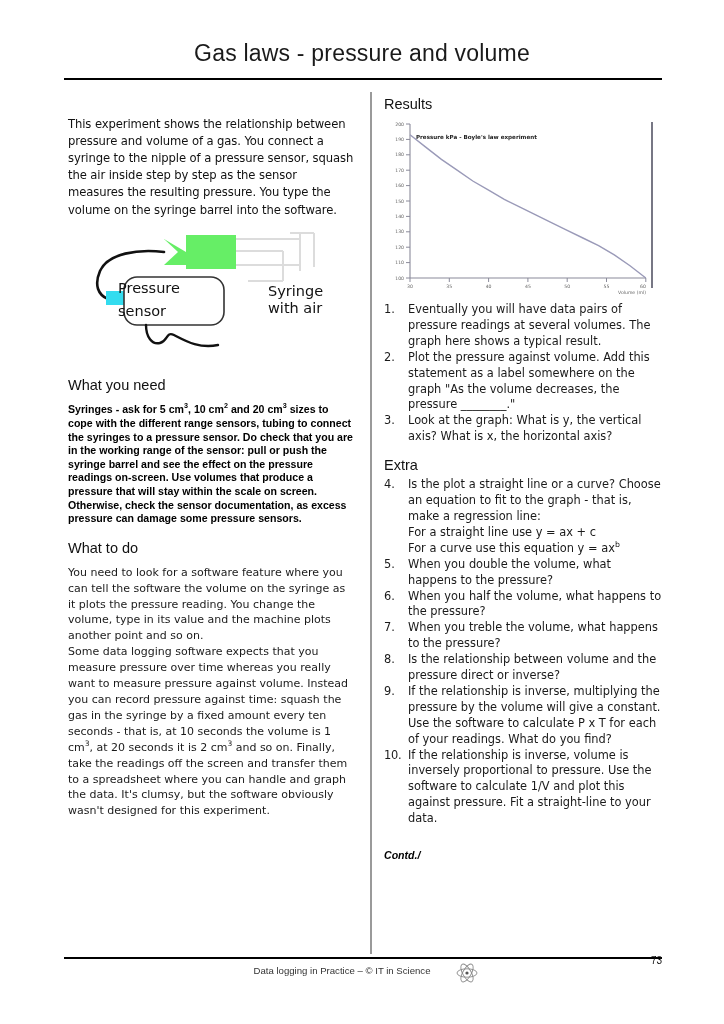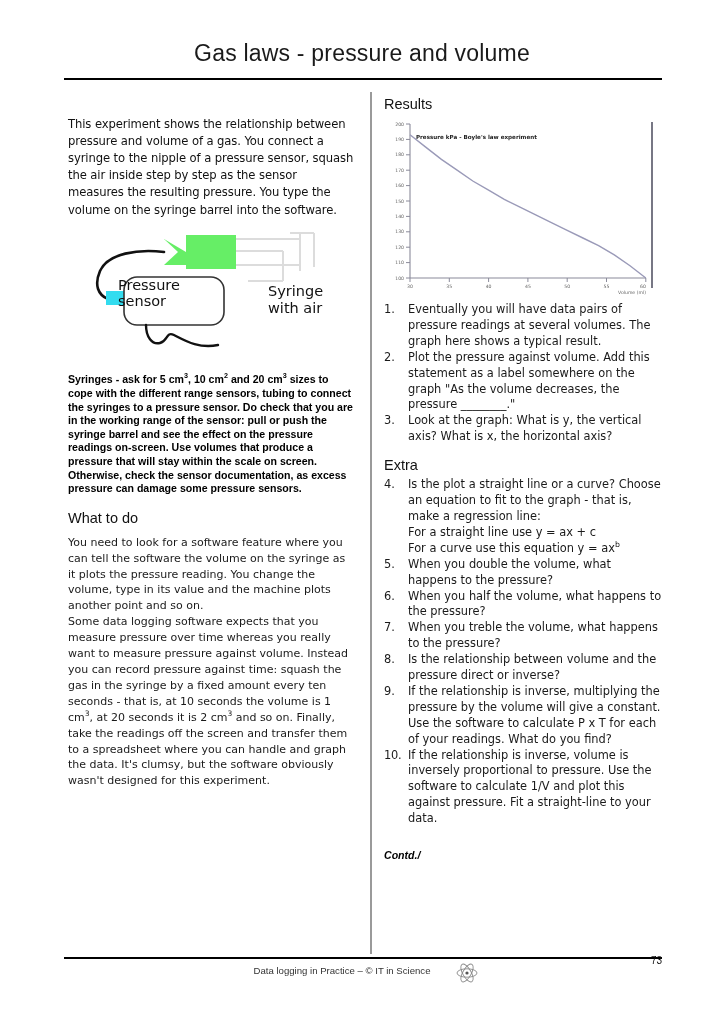--- a/index.html
+++ b/index.html
@@ -79,21 +79,21 @@
     margin-top: 12px;
   }
   .diagram svg { display: block; }
   .lbl-sensor {
     position: absolute;
     left: 50px;
     top: 46px;
     width: 90px;
     font-family: "DejaVu Sans", sans-serif;
     font-size: 14.5px;
-    line-height: 16px;
+    line-height: 23px;
     color: #111;
     text-align: left;
   }
   .lbl-syringe {
     position: absolute;
     left: 200px;
     top: 52px;
     width: 88px;
     font-family: "DejaVu Sans", sans-serif;
     font-size: 14.5px;
@@ -271,20 +271,21 @@
         <rect x="38" y="60" width="18" height="14" fill="#33dcef"></rect>
 
         <rect x="56" y="46" width="100" height="48" rx="13" ry="13" fill="#ffffff" stroke="#333333" stroke-width="1.6"></rect>
 
         <path d="M 78 94 C 78 106, 84 114, 92 112 C 100 110, 98 100, 106 104 C 116 109, 130 118, 150 114" stroke="#111111" stroke-width="2.4" fill="none" stroke-linecap="round"></path>
       </svg>
       <div class="lbl-sensor">Pressure sensor</div>
       <div class="lbl-syringe">Syringe with air</div>
     </div>
 
+    <h2 class="sect">What you need</h2>
     <p class="need-body"><span>Syringes - ask for 5 cm</span><sup>3</sup><span>, 10 cm</span><sup>2</sup><span> and 20 cm</span><sup>3</sup><span> sizes to cope with the different range sensors, tubing to connect the syringes to a pressure sensor. Do check that you are in the working range of the sensor: pull or push the syringe barrel and see the effect on the pressure readings on-screen. Use volumes that produce a pressure that will stay within the scale on screen. Otherwise, check the sensor documentation, as excess pressure can damage some pressure sensors.</span></p>
 
     <h2 class="sect">What to do</h2>
     <p class="todo-body" style="margin:0 0 0 0;">You need to look for a software feature where you can tell the software the volume on the syringe as it plots the pressure reading. You change the volume, type in its value and the machine plots another point and so on.</p>
     <p class="todo-body" style="margin:0;"><span>Some data logging software expects that you measure pressure over time whereas you really want to measure pressure against volume. Instead you can record pressure against time: squash the gas in the syringe by a fixed amount every ten seconds - that is, at 10 seconds the volume is 1 cm</span><sup>3</sup><span>, at 20 seconds it is 2 cm</span><sup>3</sup><span> and so on. Finally, take the readings off the screen and transfer them to a spreadsheet where you can handle and graph the data. It's clumsy, but the software obviously wasn't designed for this experiment.</span></p>
   </div>
 
   <div class="right-col">
 
     <h2 class="sect-r">Results</h2>

